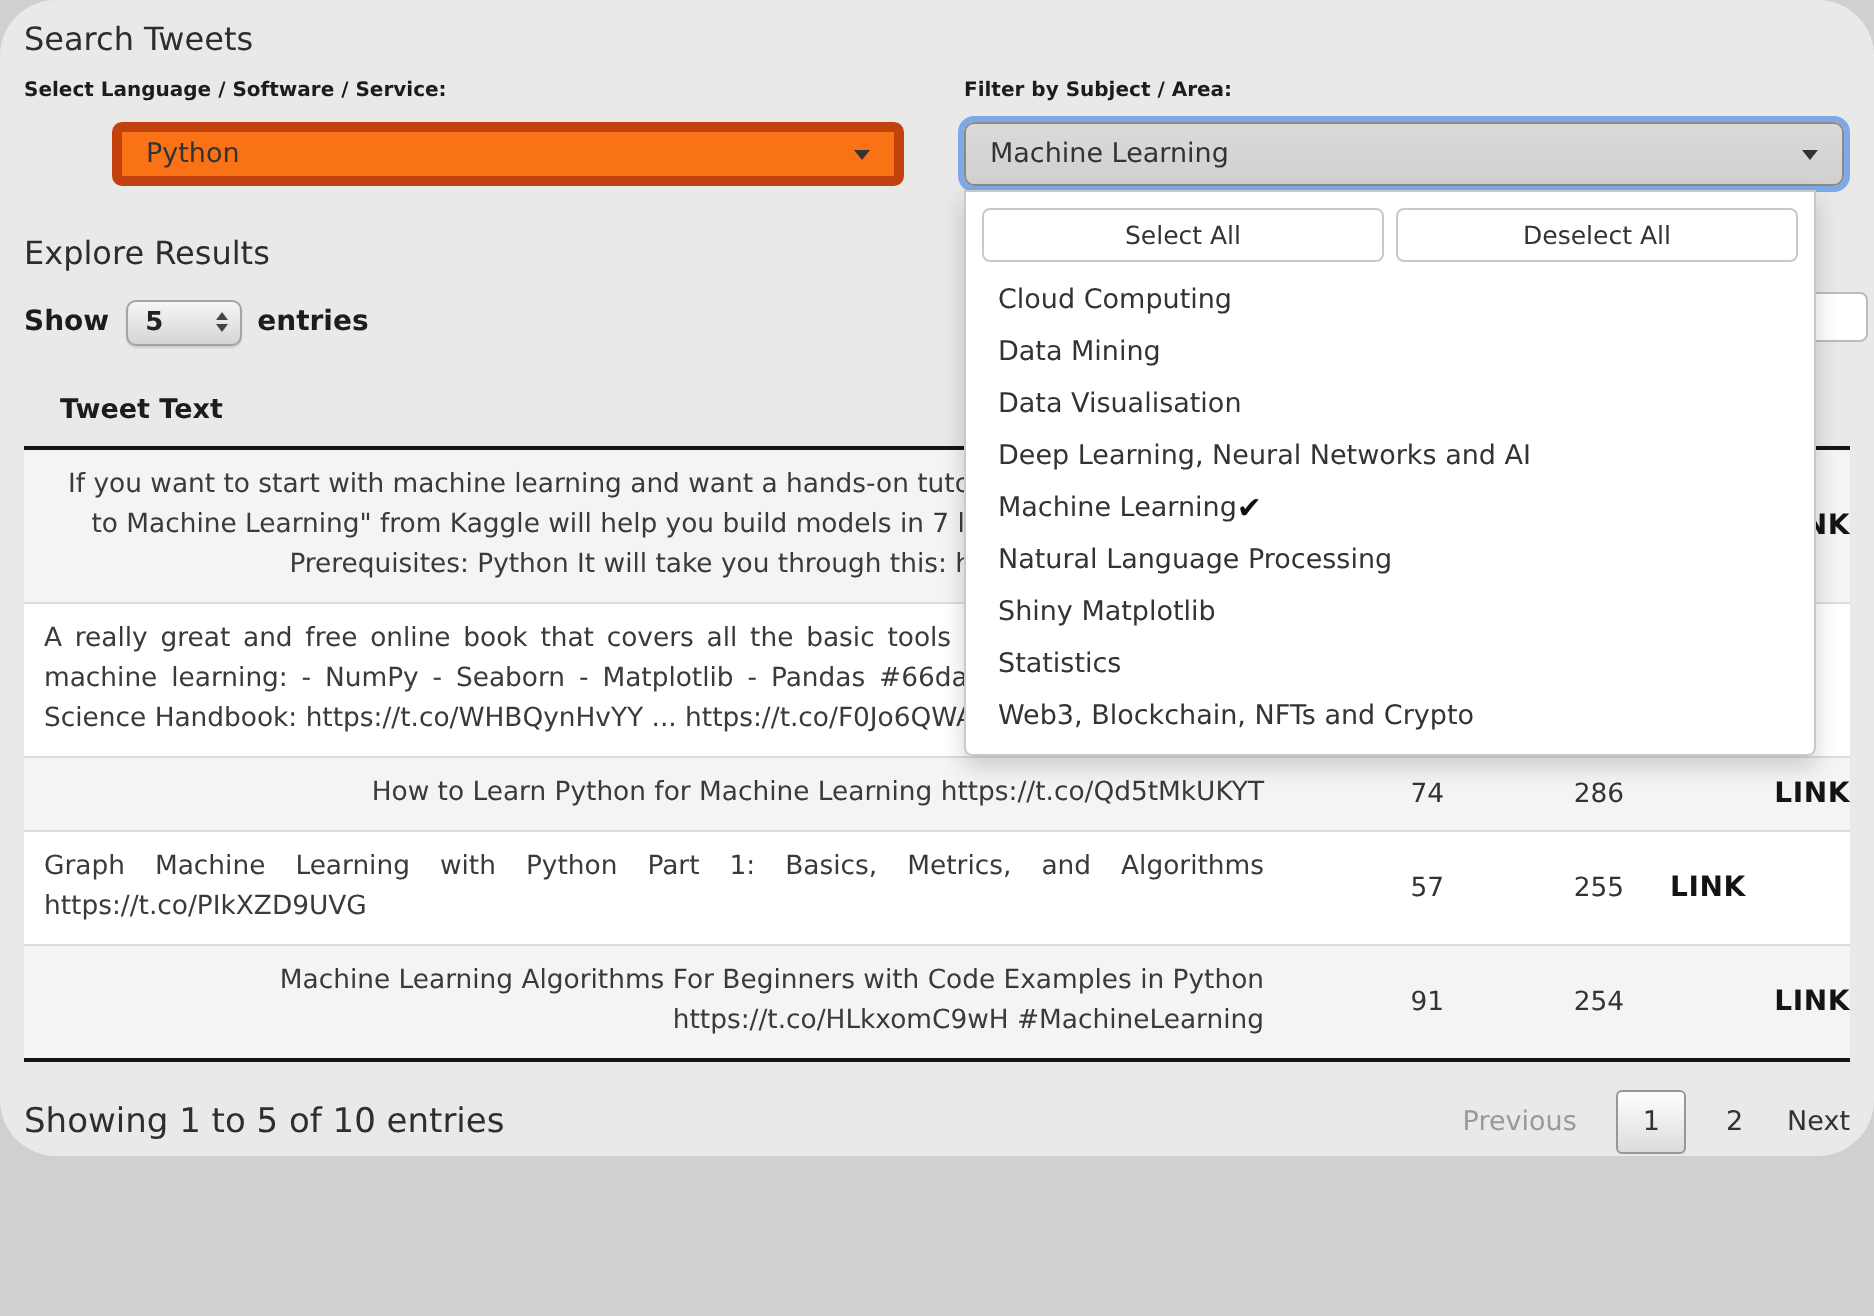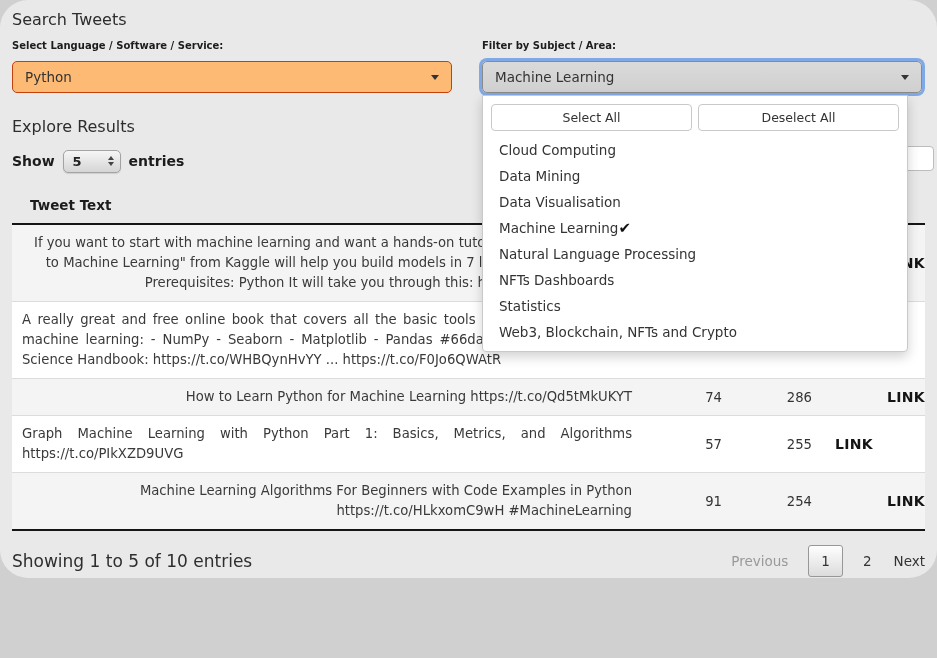--- a/index.html
+++ b/index.html
@@ -12,21 +12,21 @@
   .content { padding:6px 12px 0; }
   .page-title { font-size:16px; font-weight:400; color:#2d2d2d; margin:4px 0 11px; }
 
   .filters { display:flex; gap:30px; }
   .filter-col { flex:0 0 440px; position:relative; }
   .filter-label { display:block; font-size:10px; font-weight:700; color:#1c1c1c; margin-bottom:10px; }
   .select-control {
     height:32px; border-radius:5px; display:flex; align-items:center;
     justify-content:space-between; padding:0 12px; font-size:13.5px; cursor:pointer;
   }
-  .select-language { background:#fdba74; border:1px solid #c2410c; }
+  .select-language { background:#f97316; border:5px solid #c2410c;margin-left:44px; }
   .select-subject {
     background:linear-gradient(#dadada,#d0d0d0); border:1px solid #8a8a8a;
     box-shadow:0 0 0 3px #7fa9e6;
   }
   .caret { width:0; height:0; border-left:4px solid transparent; border-right:4px solid transparent; border-top:5px solid #333; }
 
   .dropdown-panel {
     position:absolute; top:100%; margin-top:2px; left:0; right:14px; z-index:30;
     background:#fff; border:1px solid #c9c9c9; border-radius:0 0 4px 4px;
     box-shadow:0 5px 12px rgba(0,0,0,.18); padding-bottom:6px;
@@ -113,28 +113,31 @@
           <div class="panel-item">
             <span>Cloud Computing</span>
           </div>
           <div class="panel-item">
             <span>Data Mining</span>
           </div>
           <div class="panel-item">
             <span>Data Visualisation</span>
           </div>
           <div class="panel-item">
+            <span>Deep Learning, Neural Networks and AI</span>
+          </div>
+          <div class="panel-item">
             <span>Machine Learning</span>
             <span class="check-icon">✔</span>
           </div>
           <div class="panel-item">
             <span>Natural Language Processing</span>
           </div>
           <div class="panel-item">
-            <span>NFTs Dashboards</span>
+            <span>Shiny Matplotlib</span>
           </div>
           <div class="panel-item">
             <span>Statistics</span>
           </div>
           <div class="panel-item">
             <span>Web3, Blockchain, NFTs and Crypto</span>
           </div>
         </div>
       </div>
     </div>

